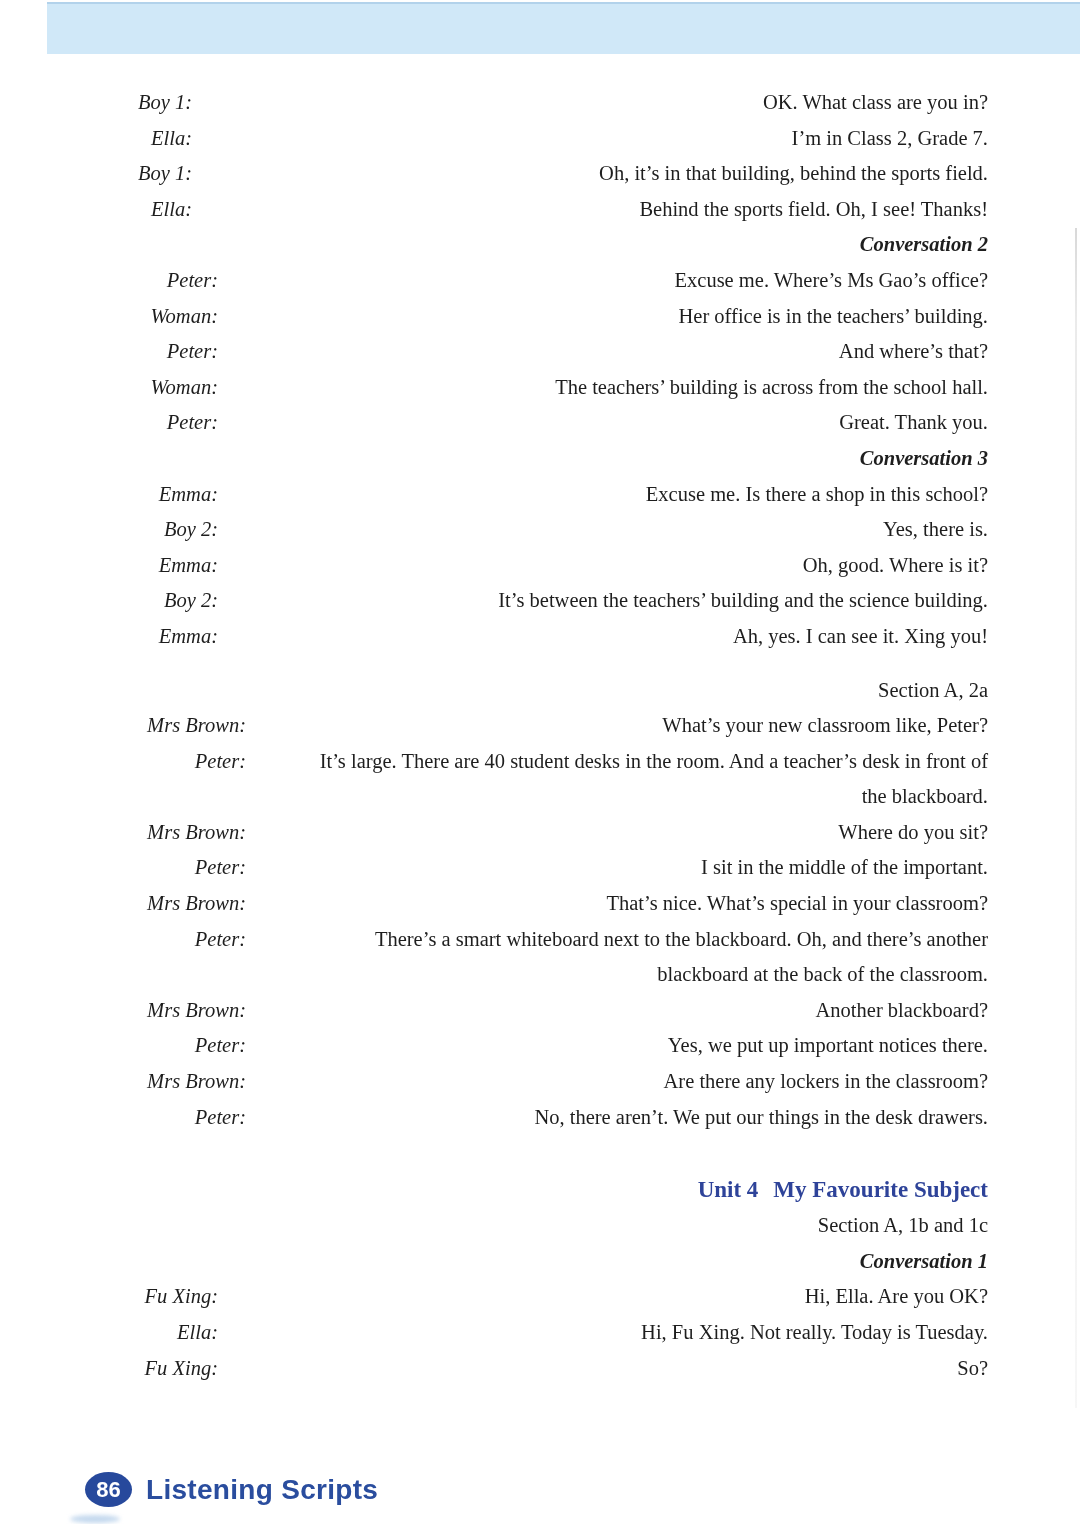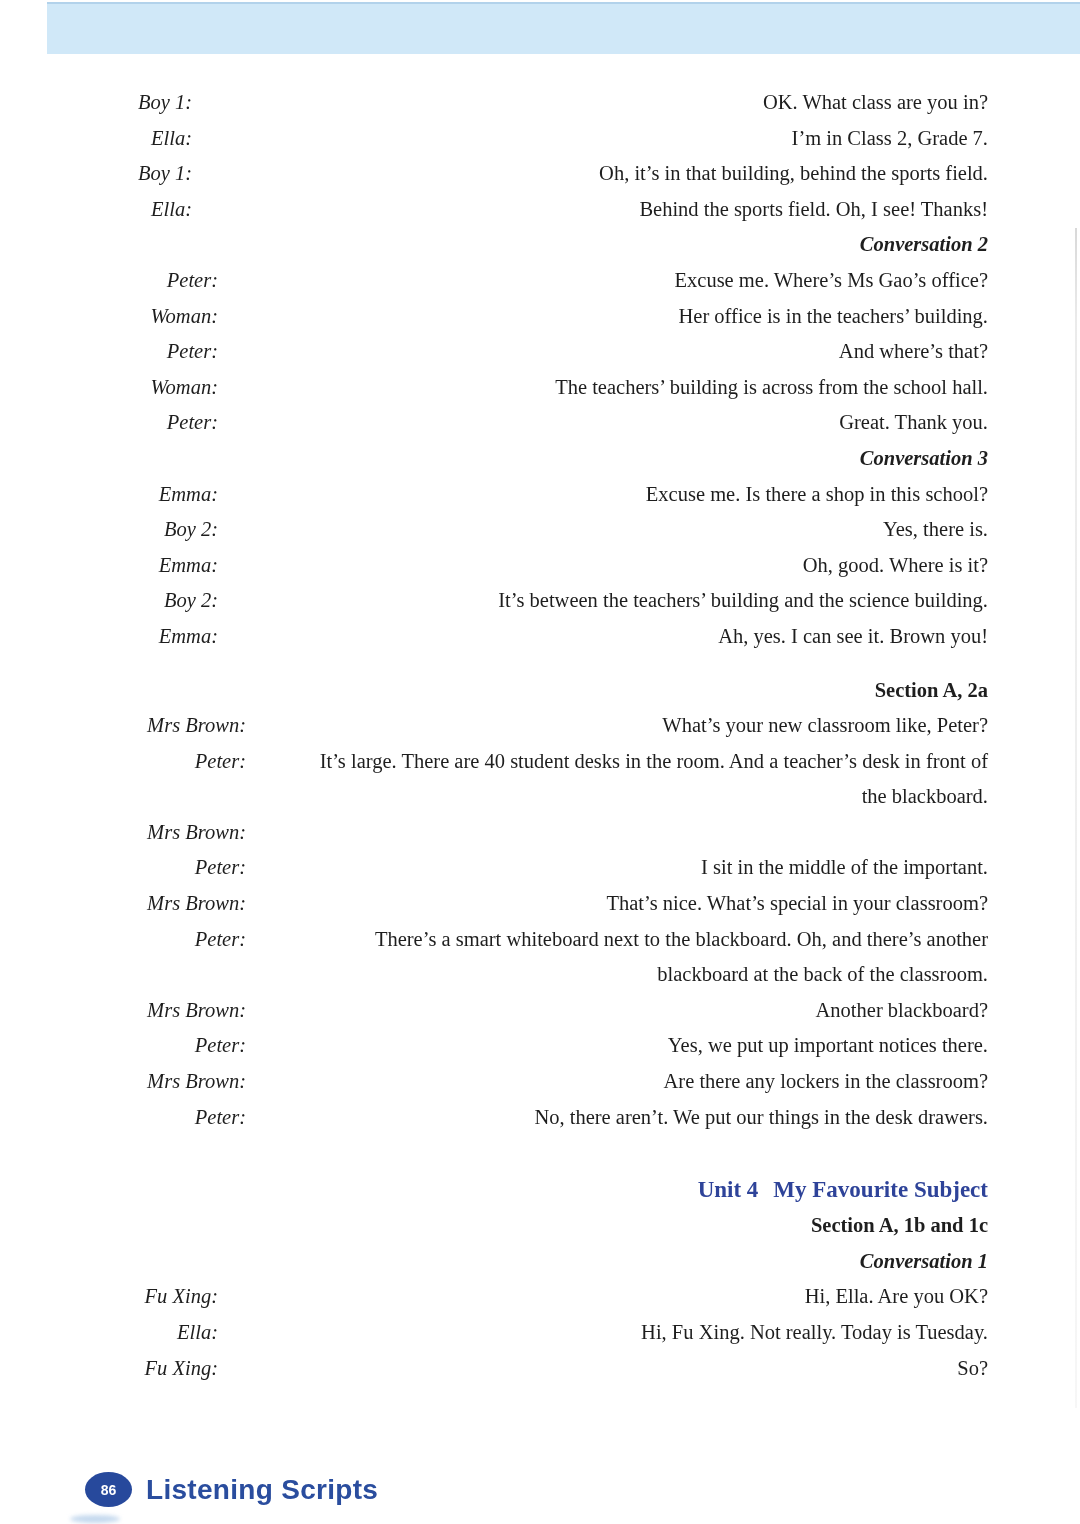--- a/index.html
+++ b/index.html
@@ -21,38 +21,38 @@
     font-size:20.5px; line-height:35.6px;text-align:right;
   }
   .row { display:flex; }
   .spk { font-style:italic; flex:0 0 auto; }
   .w64  .spk { flex-basis:64px; }
   .w90  .spk { flex-basis:90px; }
   .w118 .spk { flex-basis:118px; }
   .dlg { flex:1 1 auto; }
   .line { white-space:nowrap; }
   .conv-heading { font-weight:bold; font-style:italic;margin-left:36px; }
-  .section-heading { font-weight:bold; }
+  .section-heading { font-weight:normal; }
   .mt-section { margin-top:18px; }
   .unit-heading {
     margin-top:37px;
     font-weight:bold; font-size:23px;
     color:var(--unit-heading-color, #2e4399);
     line-height:36px;
   }
   .unit-heading .unit-no { margin-right:15px; }
   .footer {
     position:absolute; left:85px; top:1472px;
     display:flex; align-items:center;
     font-family:"Liberation Sans", sans-serif;
   }
   .badge {
     width:47px; height:35px; border-radius:50%;
     background:var(--badge-color, #27499c);
-    color:#ffffff; font-weight:bold; font-size:14px;
+    color:#ffffff; font-weight:bold; font-size:22px;
     display:flex; align-items:center; justify-content:center;
   }
   .footer-title {
     margin-left:14px;
     color:var(--footer-text-color, #2a4d9e);
     font-weight:bold; font-size:28px; letter-spacing:0.3px;
   }
   .edge-line {
     position:absolute; left:1075px; top:228px; width:2px; height:1180px;
     background:linear-gradient(#c8c8c8, #e2e2e2 8%, #e9e9e9 60%, #f3f3f3);
@@ -158,21 +158,21 @@
     </div>
     <div class="row">
       <span class="spk">Boy 2:</span>
       <div class="dlg">
           <div class="line">It’s between the teachers’ building and the science building.</div>
         </div>
     </div>
     <div class="row">
       <span class="spk">Emma:</span>
       <div class="dlg">
-          <div class="line">Ah, yes. I can see it. Brown you!</div>
+          <div class="line">Ah, yes. I can see it. Xing you!</div>
         </div>
     </div>
   </div>
 
   <div class="section-heading mt-section">Section A, 2a</div>
 
   <div class="dialogue-block w118">
     <div class="row">
       <span class="spk">Mrs Brown:</span>
       <div class="dlg">
@@ -181,20 +181,23 @@
     </div>
     <div class="row">
       <span class="spk">Peter:</span>
       <div class="dlg">
         <div class="line">It’s large. There are 40 student desks in the room. And a teacher’s desk in front of</div>
         <div class="line">the blackboard.</div>
       </div>
     </div>
     <div class="row">
       <span class="spk">Mrs Brown:</span>
+      <div class="dlg">
+          <div class="line">Where do you sit?</div>
+        </div>
     </div>
     <div class="row">
       <span class="spk">Peter:</span>
       <div class="dlg">
           <div class="line">I sit in the middle of the important.</div>
         </div>
     </div>
     <div class="row">
       <span class="spk">Mrs Brown:</span>
       <div class="dlg">

